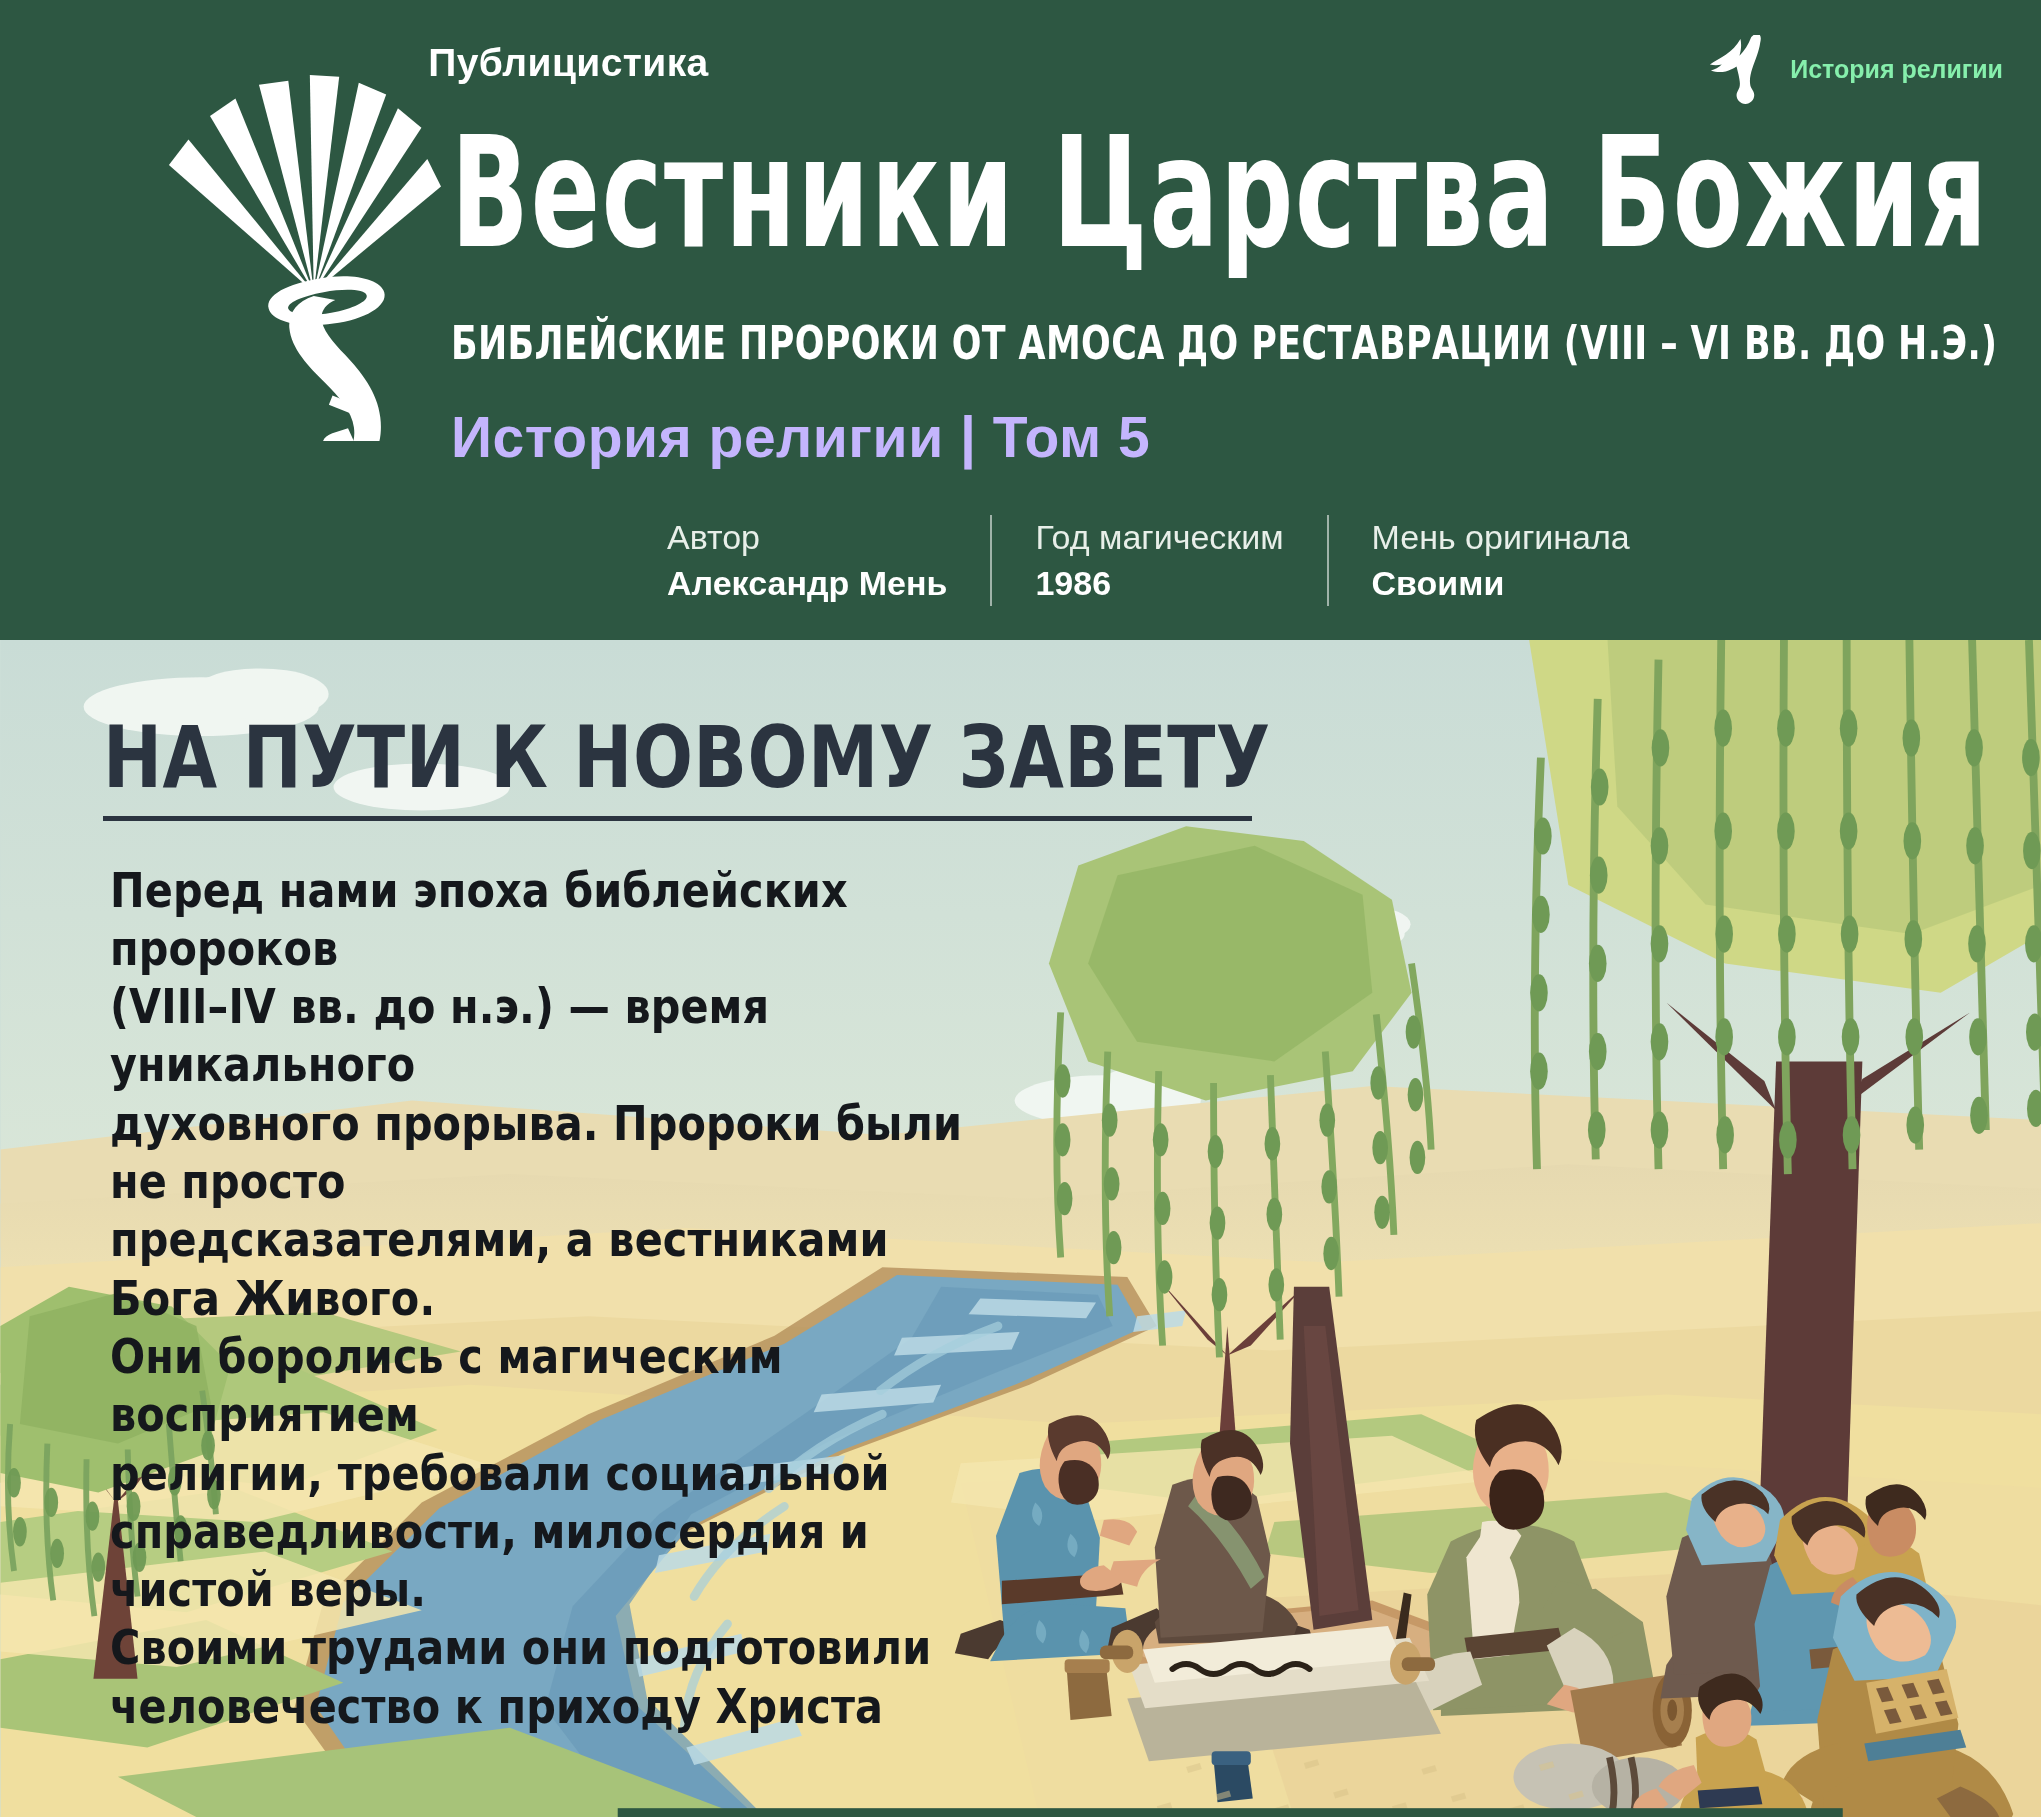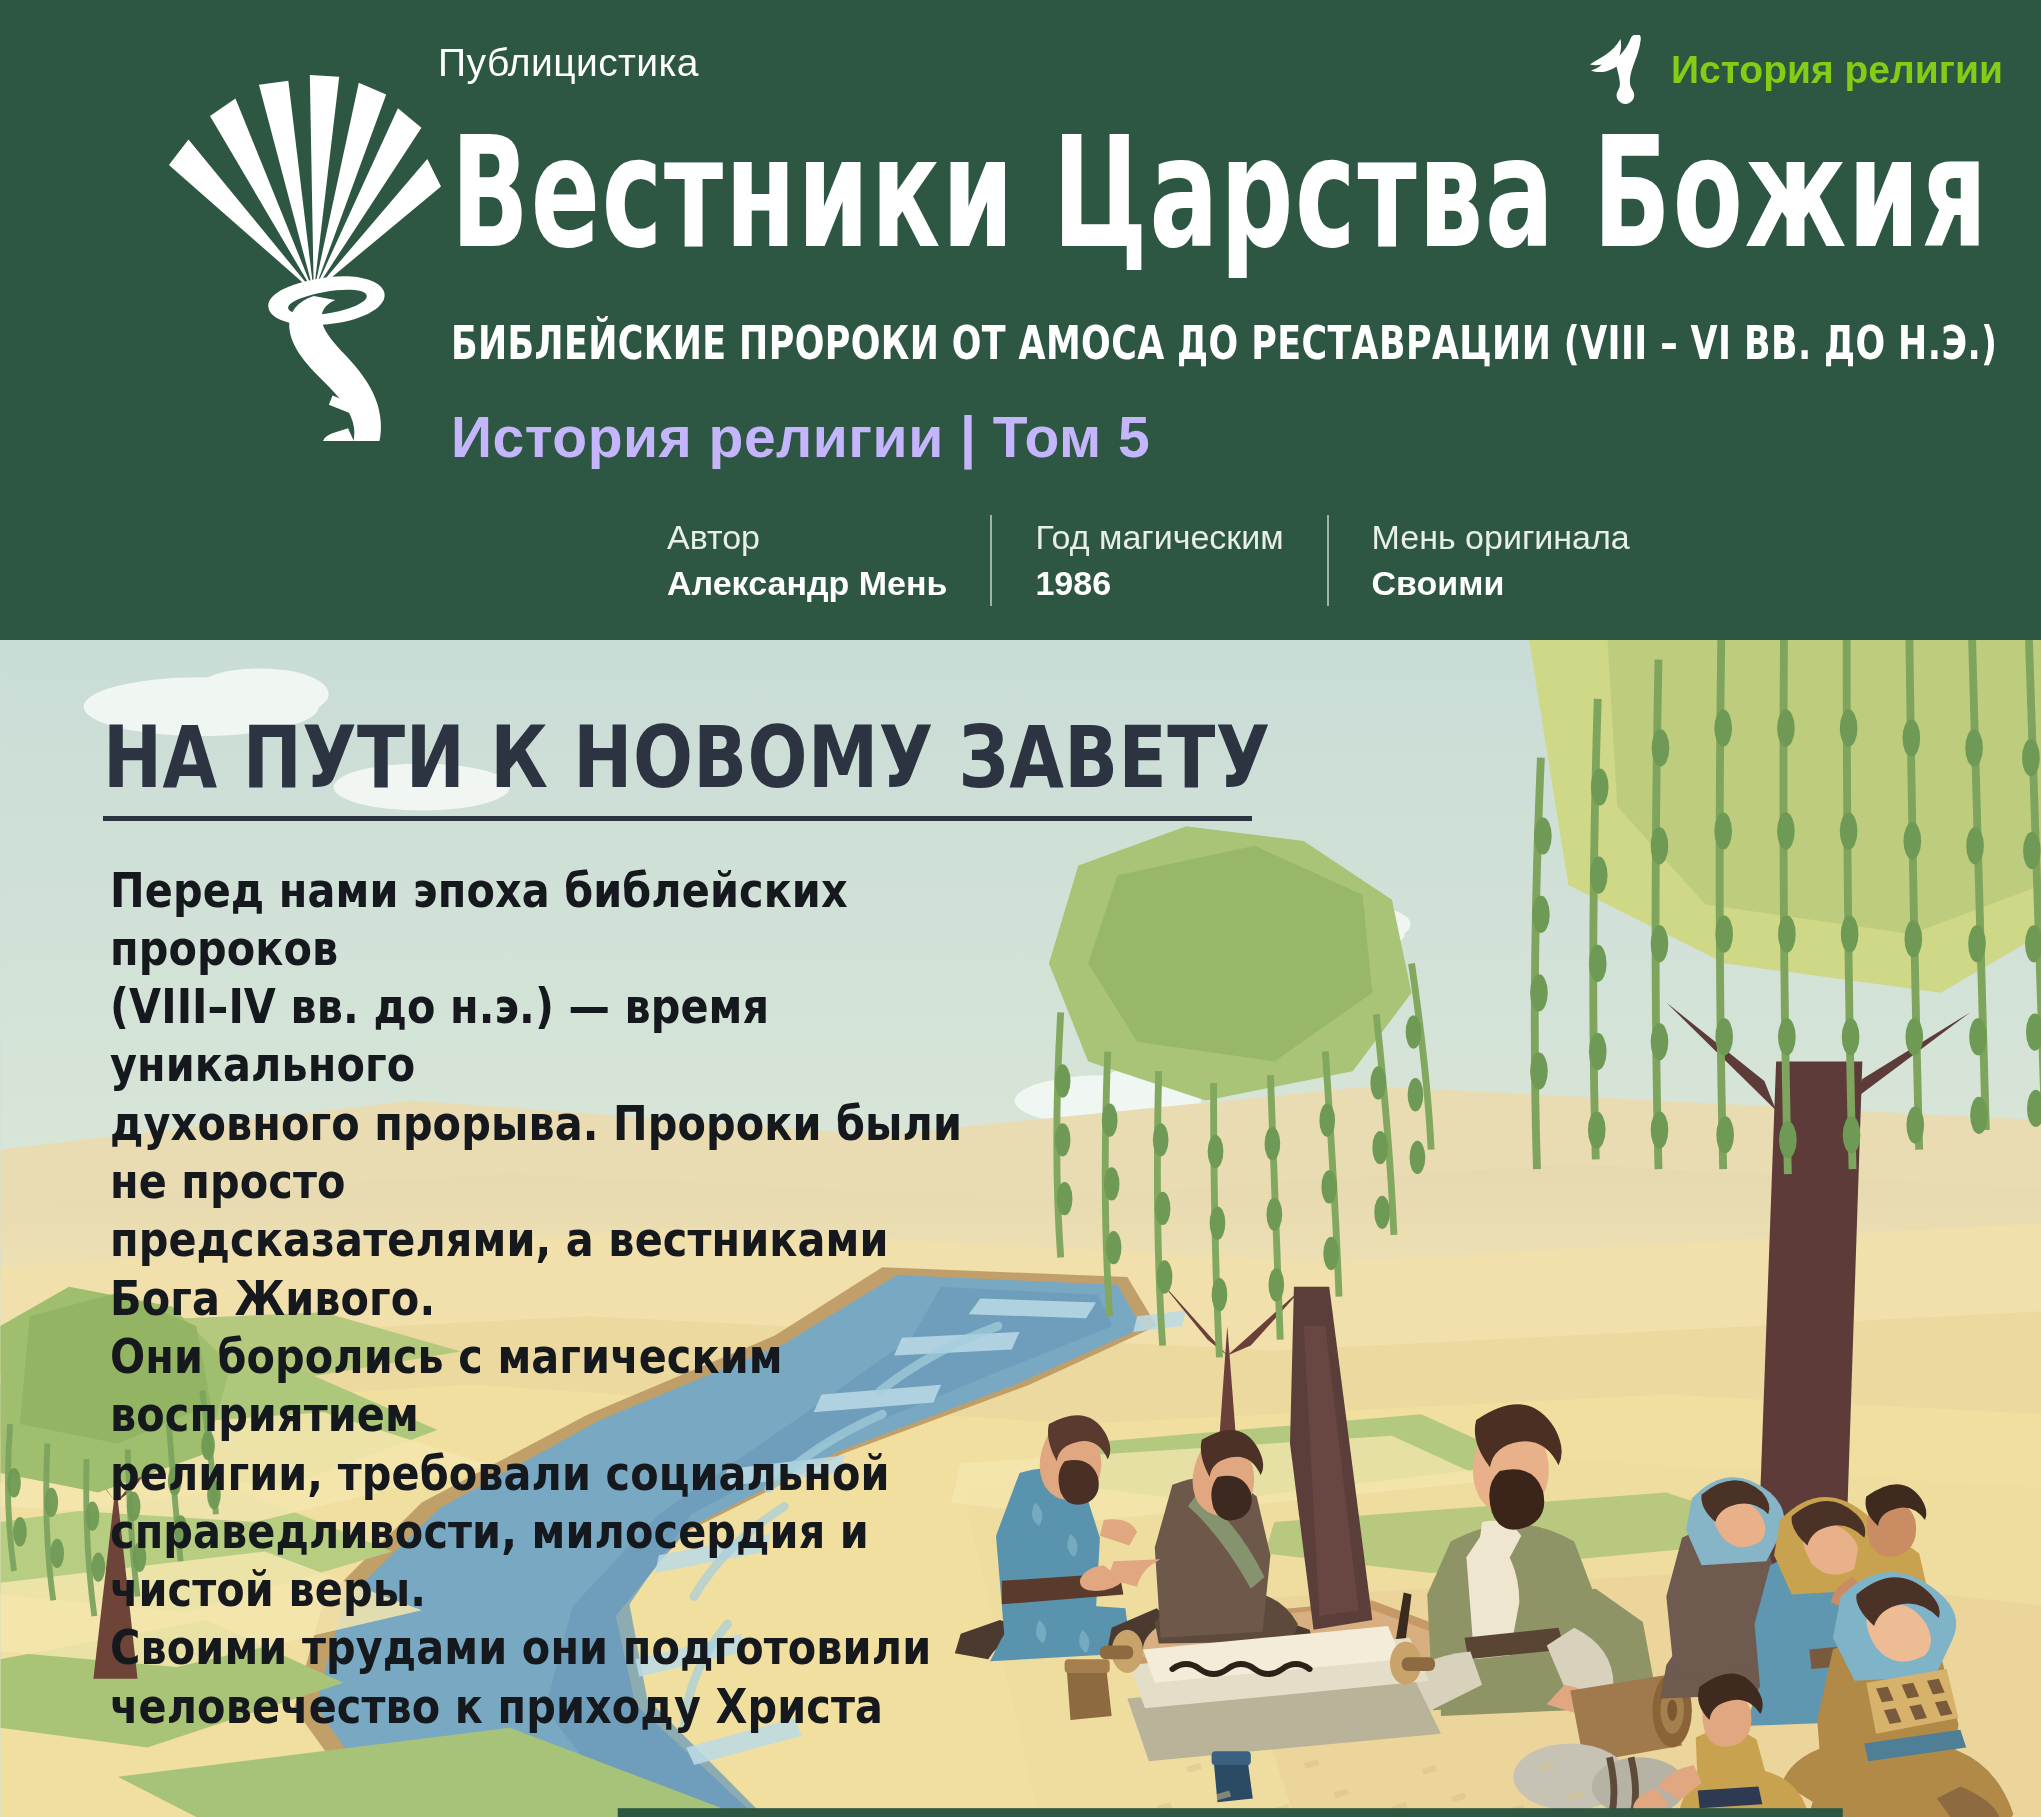--- a/index.html
+++ b/index.html
@@ -16,27 +16,27 @@
 
   
   #header{
     position:absolute;left:0;top:0;width:2042px;height:640px;
     background:#2d5742;
     overflow:hidden;
   }
   #kicker{
     position:absolute;left:0;top:41px;width:1137px;
     text-align:center;
-    color:#ffffff;font-size:39px;font-weight:400;letter-spacing:0.4px;
+    color:#ffffff;font-size:39px;font-weight:700;letter-spacing:0.4px;
   }
   #cat-badge{
     position:absolute;right:39px;top:35px;
     display:flex;align-items:center;gap:21.6px;
   }
-  #cat-badge .lbl{color:#84cc16;font-size:39px;font-weight:600;text-align:right;}
+  #cat-badge .lbl{color:#86efac;font-size:25px;font-weight:600;text-align:right;}
   #dove-icon{width:61px;height:69px;display:block;}
 
   
   #logo{position:absolute;left:118px;top:69px;width:323px;height:372px;}
 
   
   #title-main{
     position:absolute;left:451px;top:116px;width:1568px;
     color:#ffffff;
     font-family:"DejaVu Sans Condensed","Liberation Sans Narrow","Liberation Sans",sans-serif;

